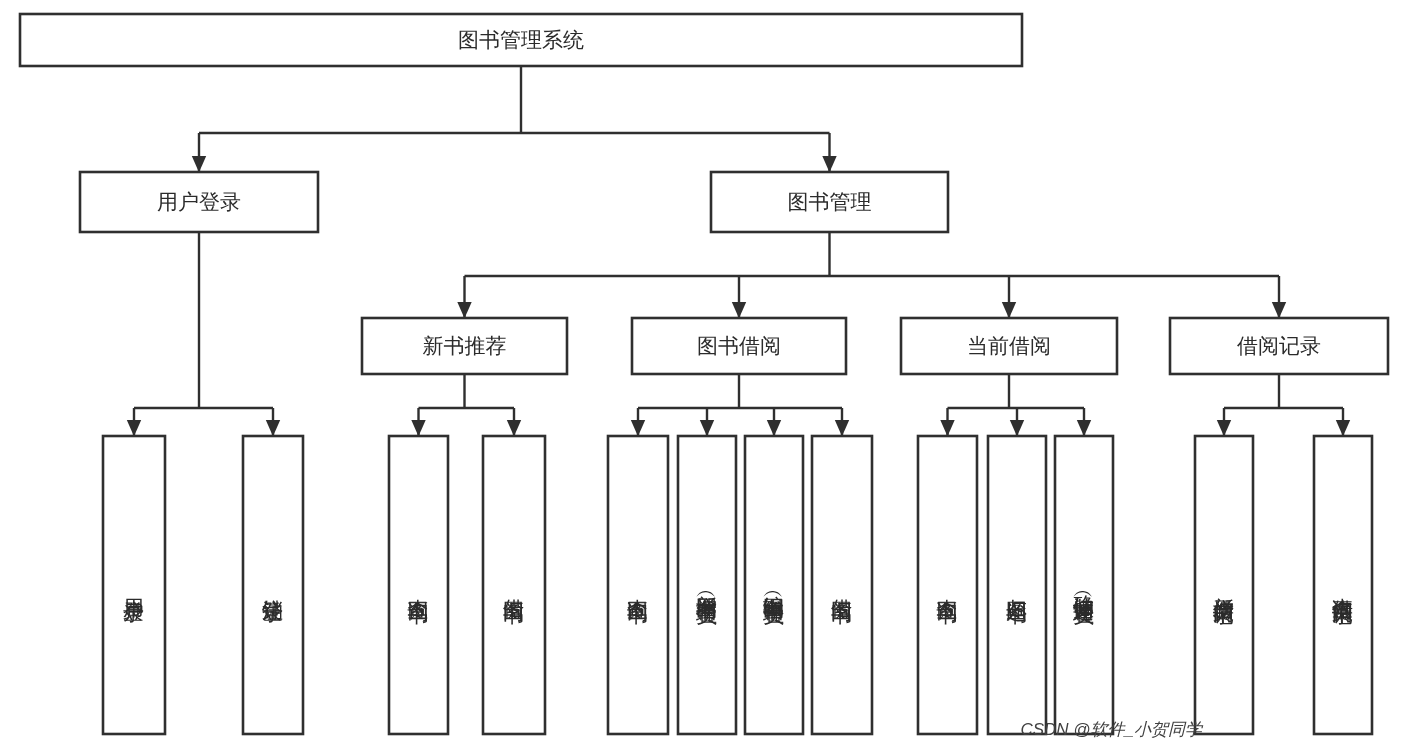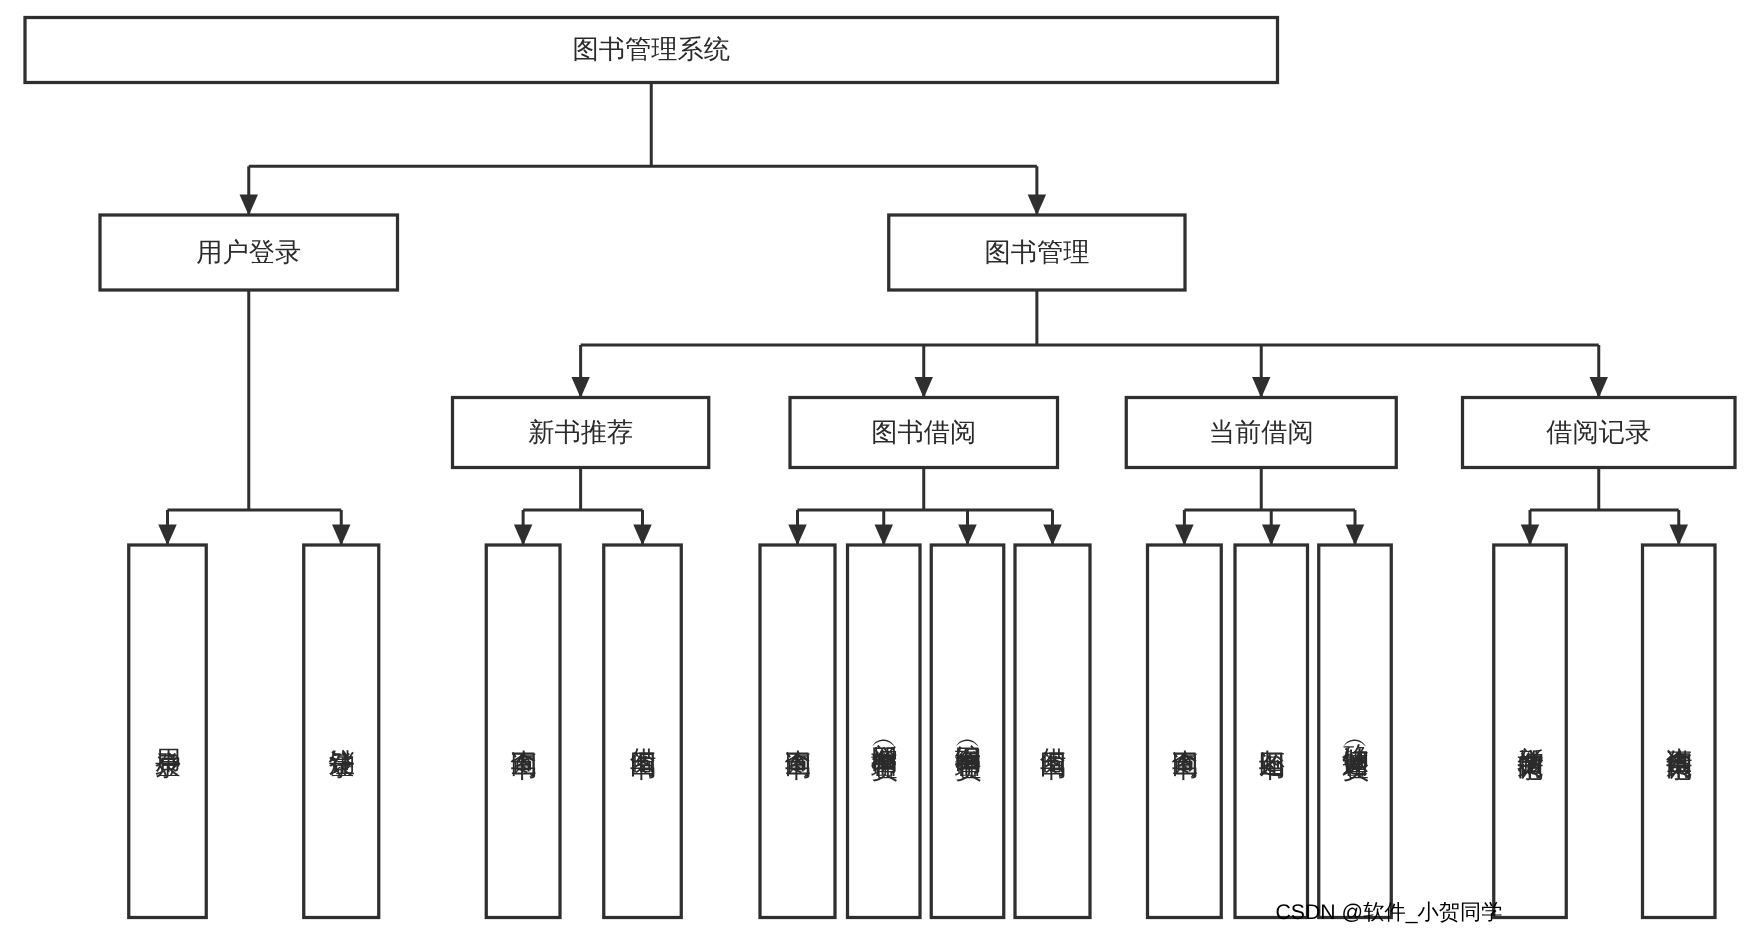--- a/index.html
+++ b/index.html
@@ -24,24 +24,25 @@
     font-family:"Liberation Sans","DejaVu Sans",sans-serif;
     font-size:21px;
     writing-mode:vertical-rl;
     text-orientation:upright;
     text-anchor:middle;
     dominant-baseline:central;
     letter-spacing:1.5px;
   }
   .watermark{
     position:absolute;right:8px;bottom:6px;
-    font-size:17px;color:#000000;
+    font-size:17px;color:#404040;
     font-family:"Liberation Sans","DejaVu Sans",sans-serif;
     white-space:nowrap;
     pointer-events:none;
+    font-style:italic;
   }
 </style>
 </head>
 <body>
 
 <div id="stage">
   <svg id="diagram" viewBox="0 0 1405 747" xmlns="http://www.w3.org/2000/svg">
     <defs>
       <marker id="arrow" viewBox="0 0 10 10" refX="9.2" refY="5" markerWidth="7" markerHeight="7" orient="auto-start-reverse">
         <path d="M 0 0.6 L 10 5 L 0 9.4 z" fill="#2f2f2f"></path>

